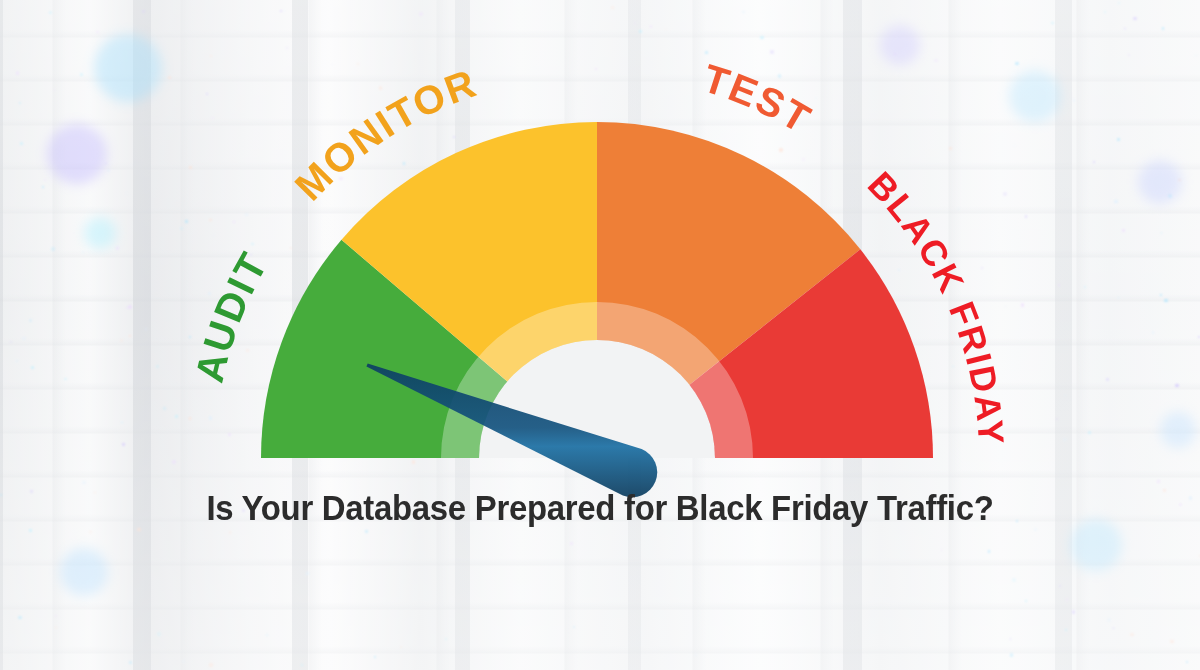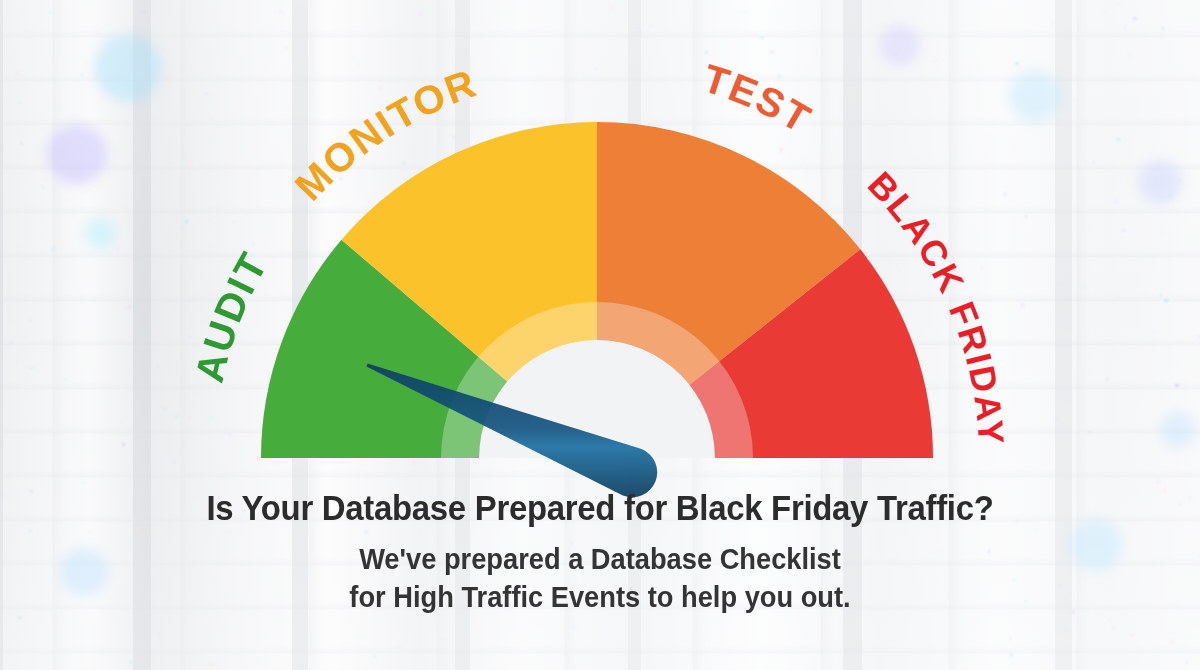--- a/index.html
+++ b/index.html
@@ -395,19 +395,15 @@
         <textPath href="#pathTest" startOffset="50%" text-anchor="middle">TEST</textPath>
       </text>
       <text class="arc-label" font-size="36" fill="#EE1C25">
         <textPath href="#pathBF" startOffset="50%" text-anchor="middle">BLACK FRIDAY</textPath>
       </text>
     </svg>
   </div>
 
   <div id="copy">
     <h1 id="headline">Is Your Database Prepared for Black Friday Traffic?</h1>
-    <div id="sub">
-      <div class="sub-line">We've prepared a Database Checklist</div>
-      <div class="sub-line">for High Traffic Events to help you out.</div>
-    </div>
   </div>
 
 </div>
 
 </body></html>

